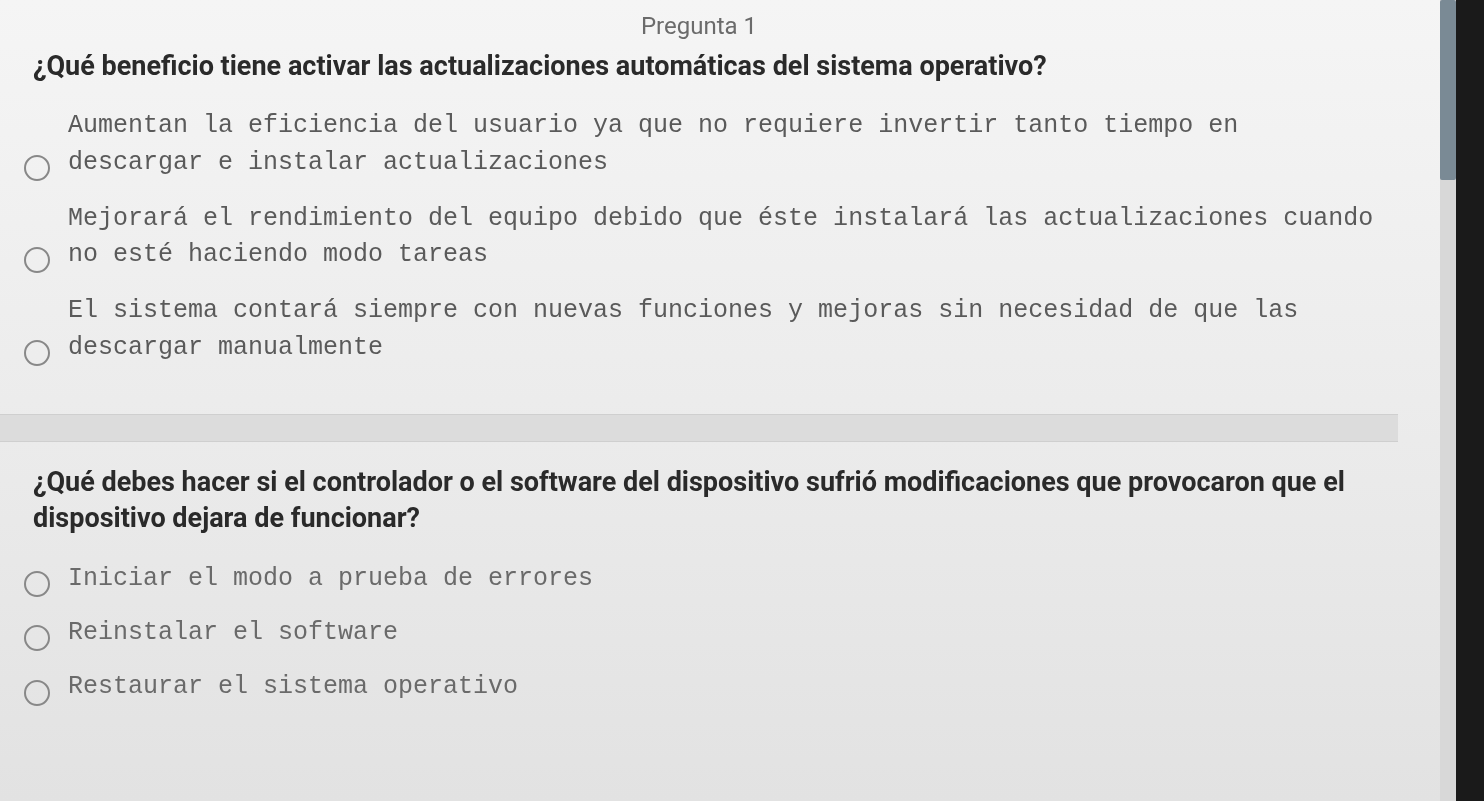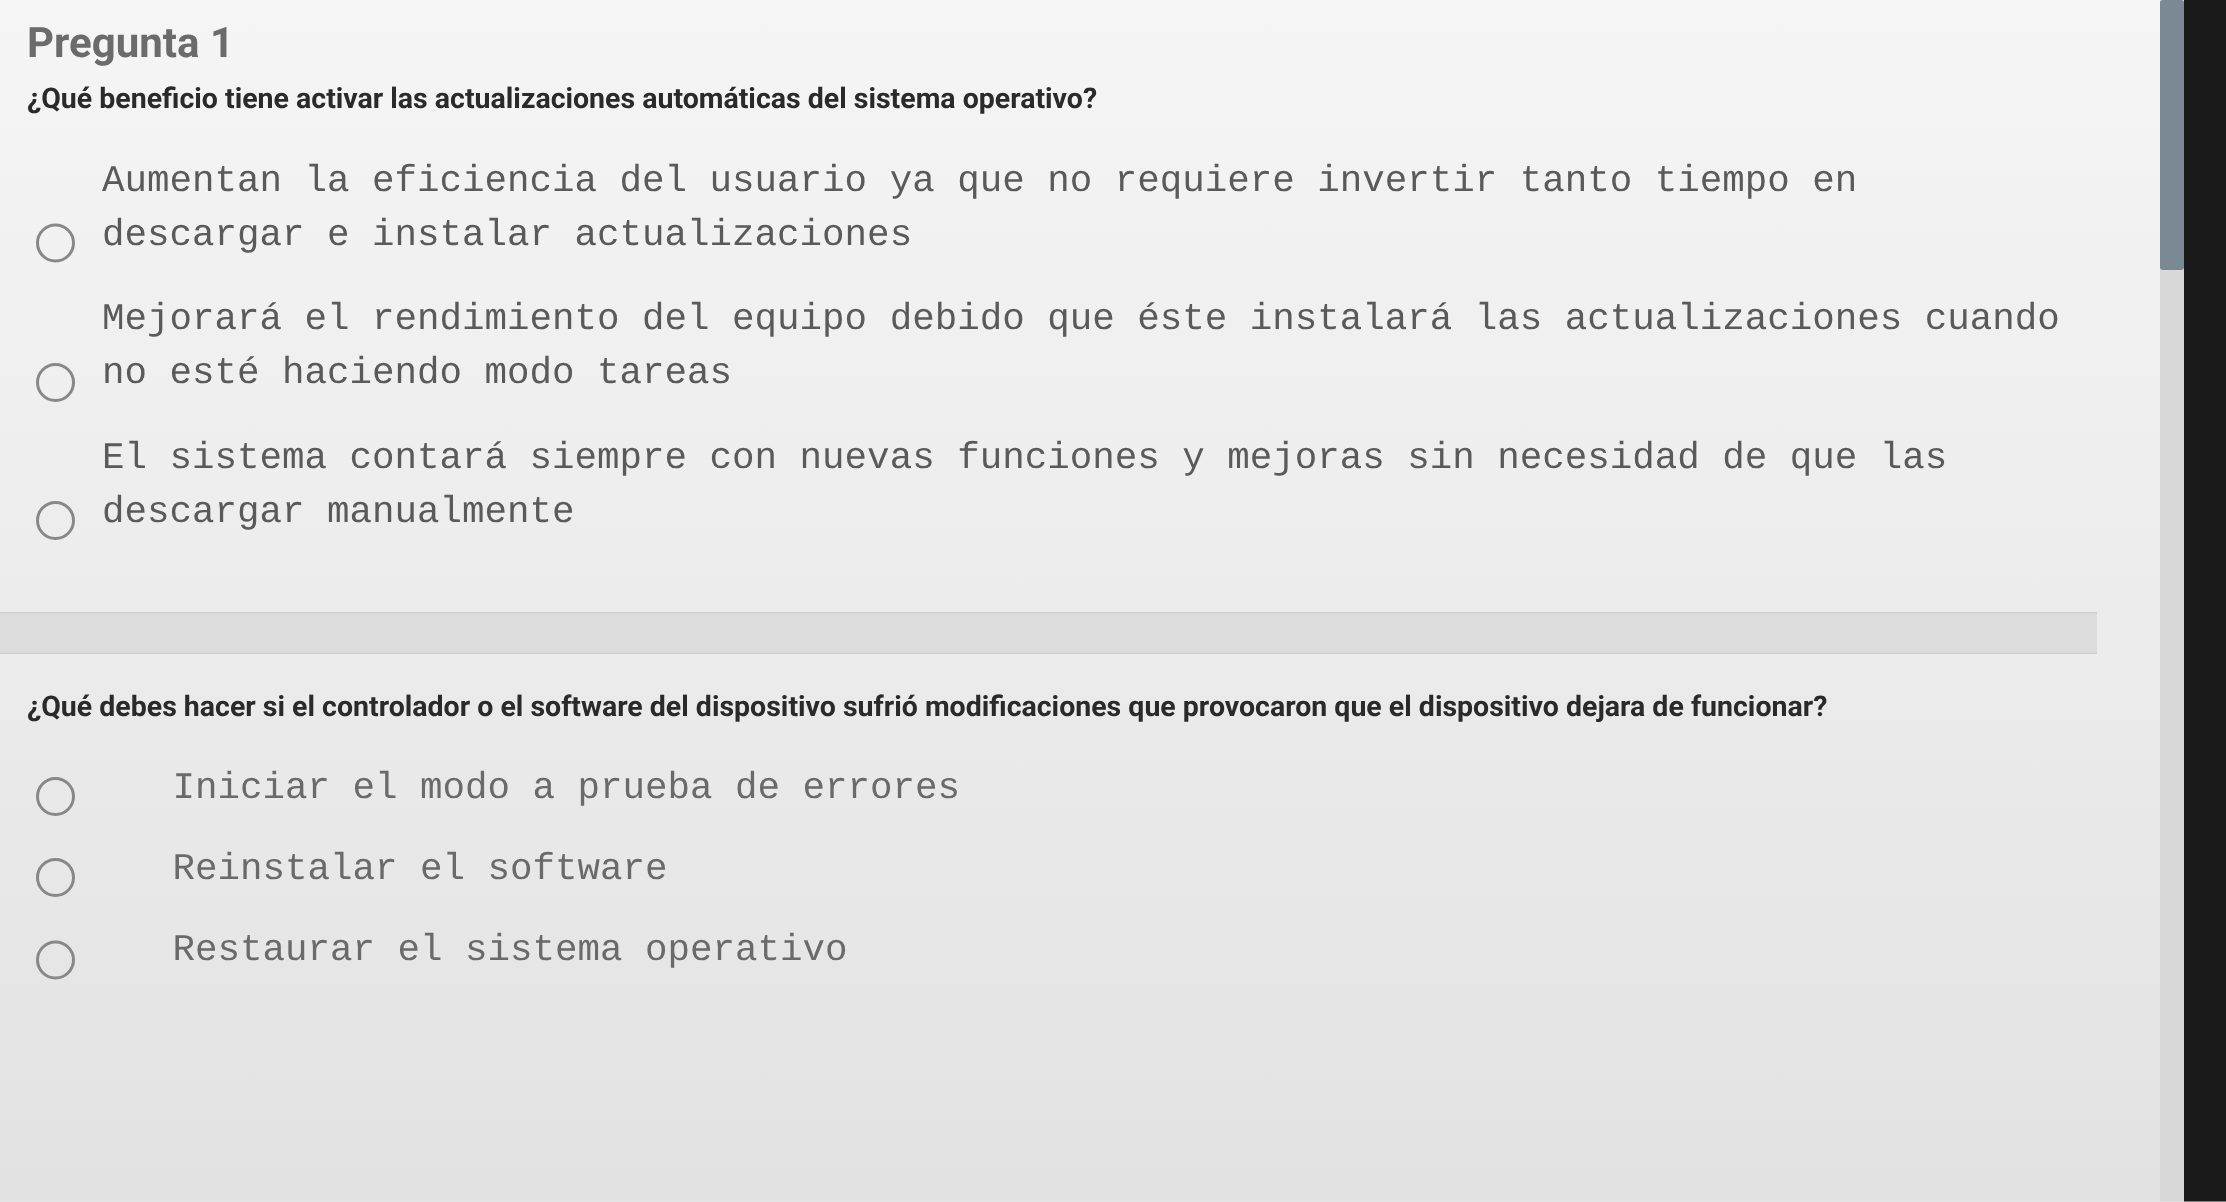--- a/index.html
+++ b/index.html
@@ -49,31 +49,33 @@
   }
   .content-area {
     padding: 12px 60px 0 18px;
     width: calc(100% - 44px);
   }
   .question-block {
     background: transparent;
     margin-bottom: 48px;
   }
   .question-label {
-    font-size: 28px;
+    font-size: 24px;
     color: #6b6b6b;
-    font-weight: 700;
+    font-weight: 400;
     margin-bottom: 8px;
+    text-align: center;
   }
   .question-text {
-    font-size: 19px;
+    font-size: 27px;
     color: #2a2a2a;
     font-weight: 700;
     line-height: 1.35;
     margin-bottom: 24px;
+    margin-left: 15px;
   }
   .options {
     padding-left: 6px;
   }
   .option-row {
     display: flex;
     align-items: flex-end;
     margin-bottom: 20px;
     cursor: pointer;
     font-family: Liberation Mono, monospace;
@@ -99,21 +101,20 @@
     background: #dcdcdc;
     margin: 0 -18px 0 -18px;
     border-top: 1px solid #cfcfcf;
     border-bottom: 1px solid #cfcfcf;
   }
   .q2-block {
     padding-top: 22px;
   }
   .q2-options .option-row {
     margin-bottom: 18px;
-    gap: 47px;
   }
   .q2-options .option-text {
     color: #6a6a6a;
   }
 </style>
 </head>
 <body>
 
 <div class="page-wrapper">
 

